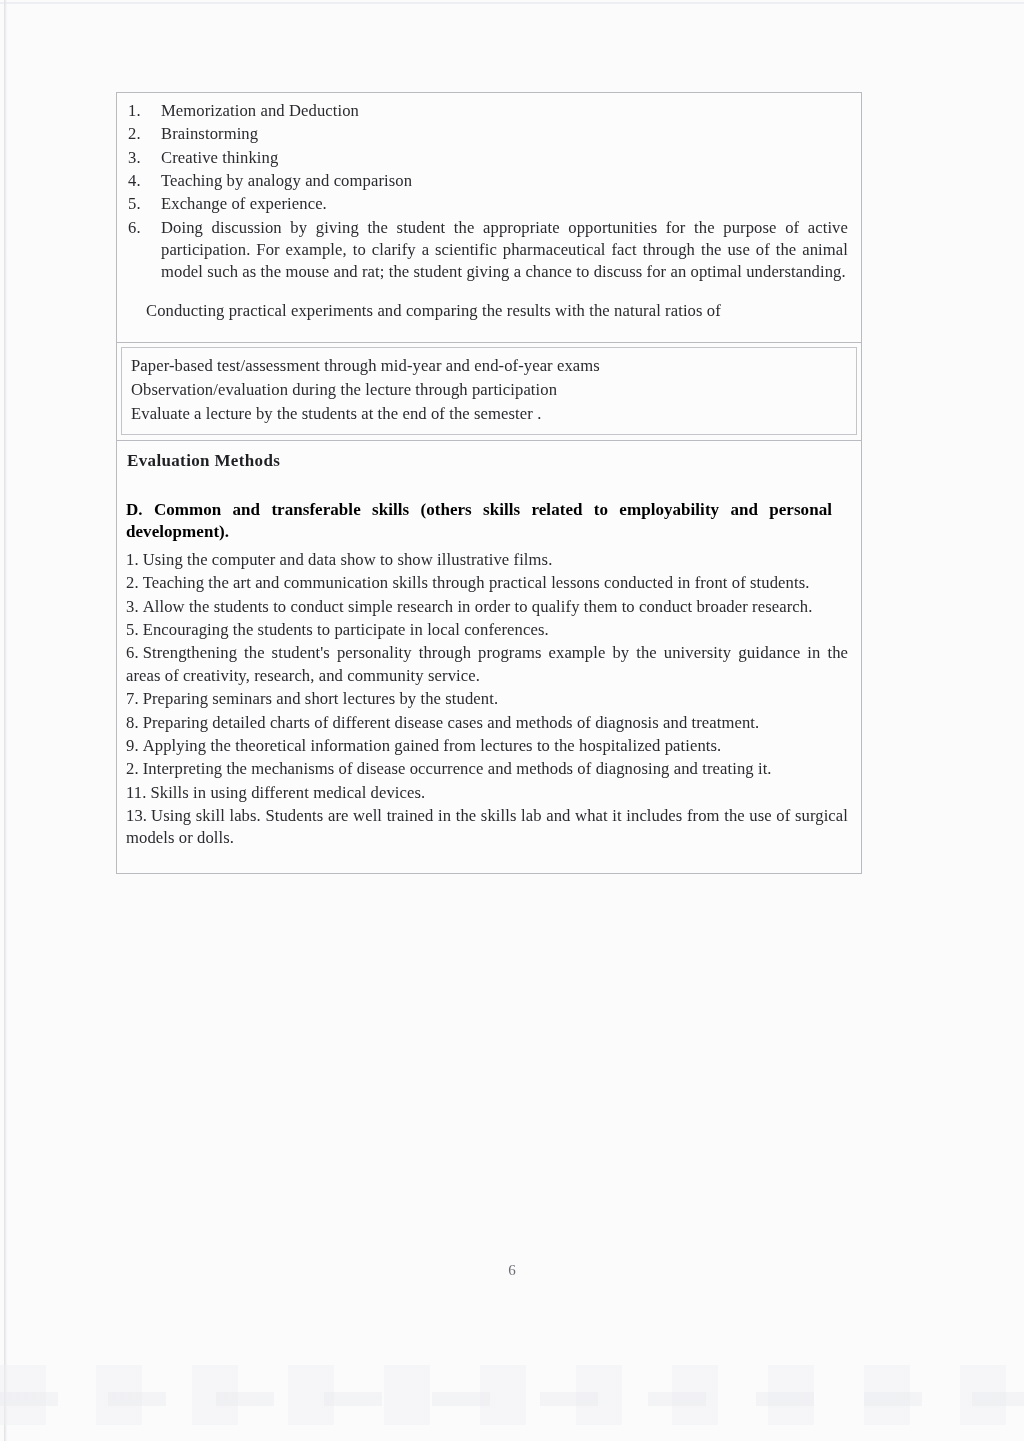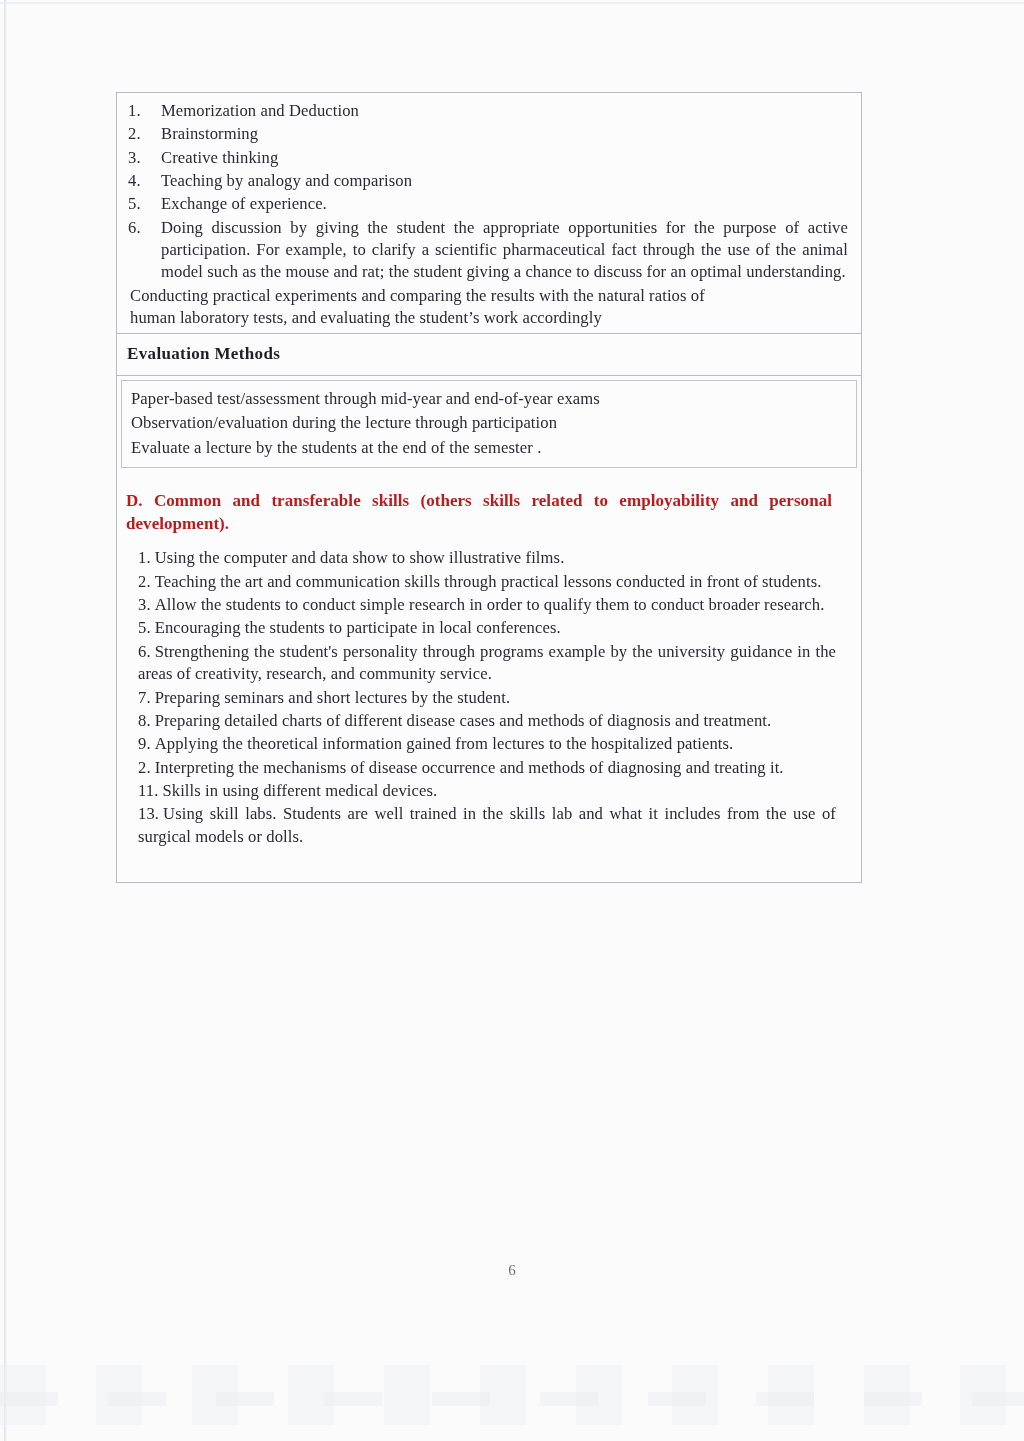--- a/index.html
+++ b/index.html
@@ -111,21 +111,21 @@
     top: 0;
     width: 28px;
     text-align: left;
   }
   .num-list li.justify {
     text-align: justify;
     padding-right: 4px;
   }
 
   .trailing-para {
-    margin: 0;
+    margin: 16px;
     padding: 0 6px 0 4px;
   }
   .trailing-para p {
     margin: 0;
   }
 
   
   .eval-head {
     font-weight: bold;
     font-size: 17px;
@@ -147,29 +147,29 @@
     margin: 0 0 2px 0;
   }
 
   
   .sec-d {
     padding: 17px 9px 22px 9px;
   }
   .sec-d-heading {
     font-weight: bold;
     font-size: 17px;
-    color: #b91c1c;
+    color: #000000;
     margin: 0 20px 5px 0;
     text-align: justify;
     line-height: 1.33;
     letter-spacing: .05px;
   }
   .flat-list {
     list-style: none;
-    margin: 12px;
+    margin: 0;
     padding: 0;
   }
   .flat-list li {
     margin: 0 0 1px 0;
     padding-right: 4px;
   }
   .flat-list li.justify {
     text-align: justify;
   }
   .flat-list li .num {
@@ -222,36 +222,35 @@
         </li>
         <li>
           <span class="num">5.</span><span>Exchange of experience.</span>
         </li>
         <li class="justify">
           <span class="num">6.</span><span>Doing discussion by giving the student the appropriate opportunities for the purpose of active participation. For example, to clarify a scientific pharmaceutical fact through the use of the animal model such as the mouse and rat; the student giving a chance to discuss for an optimal understanding.</span>
         </li>
       </ul>
       <div class="trailing-para">
         <p>Conducting practical experiments and comparing the results with the natural ratios of</p>
-        <p>human laboratory tests, and evaluating the student’s work accordingly</p>
       </div>
-    </div>
-
-    <div class="cell cell-rule-top eval-head">
-      <span>Evaluation Methods</span>
     </div>
 
     <div class="cell cell-rule-top eval-box-wrap">
       <div class="eval-box body-text">
         <p class="line">Paper-based test/assessment through mid-year and end-of-year exams</p>
         <p class="line">Observation/evaluation during the lecture through participation</p>
         <p class="line">Evaluate a lecture by the students at the end of the semester .</p>
       </div>
     </div>
 
+    <div class="cell cell-rule-top eval-head">
+      <span>Evaluation Methods</span>
+    </div>
+
     <div class="cell sec-d body-text">
       <div class="sec-d-heading">D.  Common and transferable skills (others skills related to employability and personal development).</div>
 
       <ul class="flat-list">
         <li>
           <span class="num">1.</span><span>Using the computer and data show to show illustrative films.</span>
         </li>
         <li class="justify">
           <span class="num">2.</span><span>Teaching the art and communication skills through practical lessons conducted in front of students.</span>
         </li>

